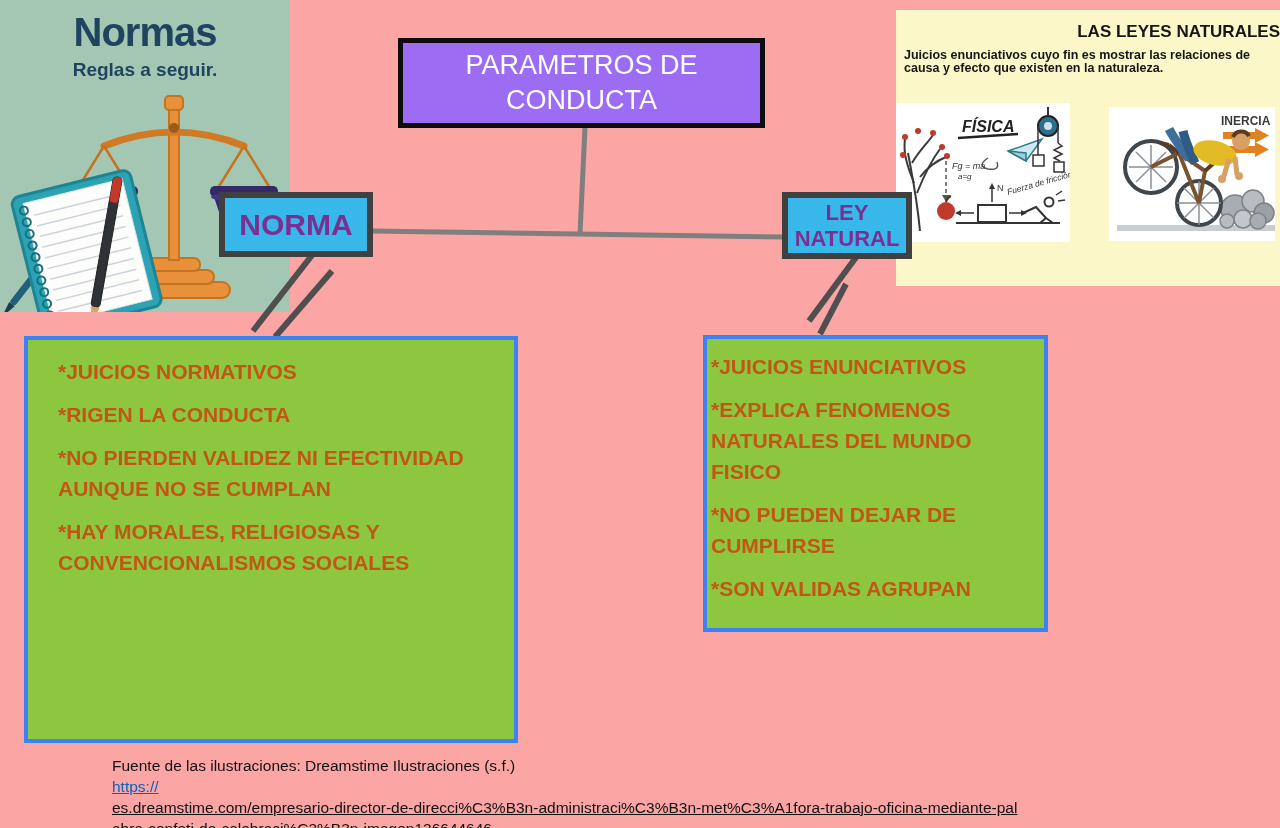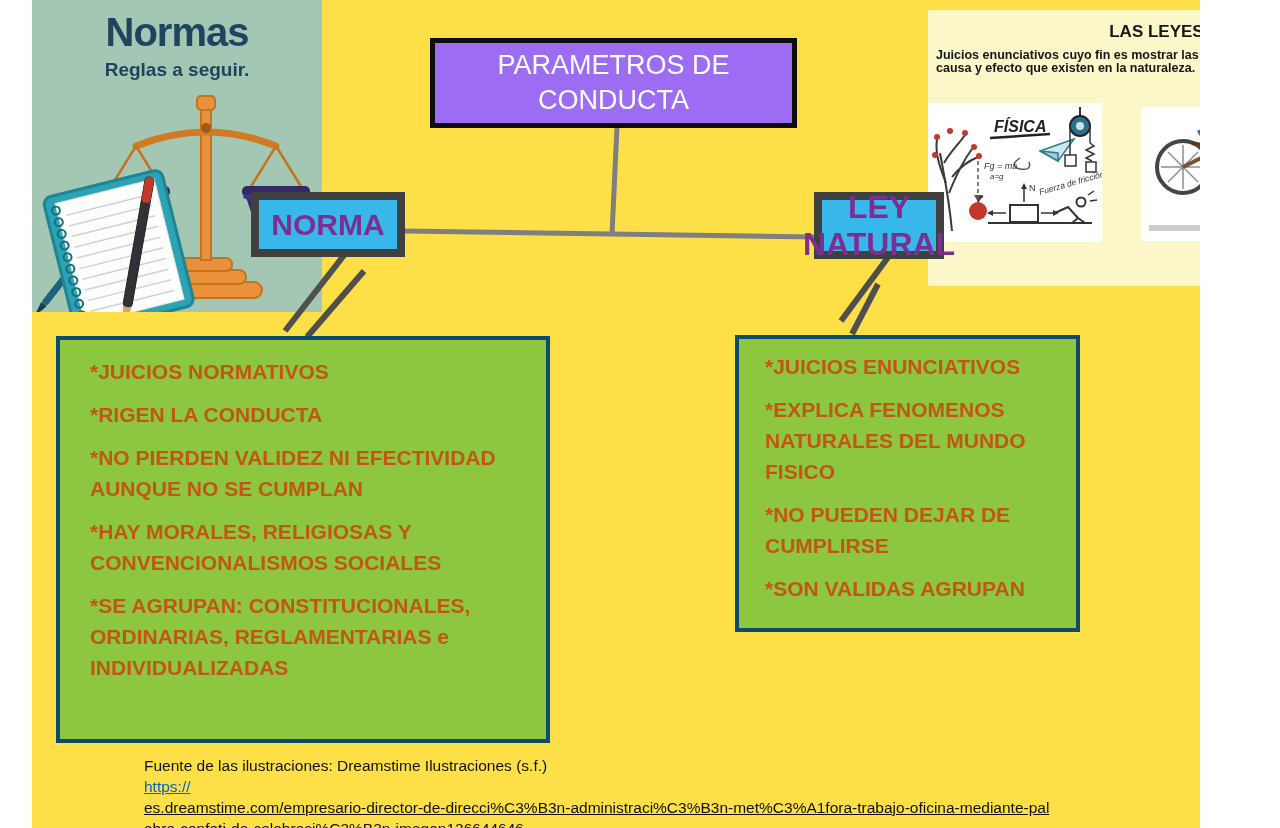--- a/index.html
+++ b/index.html
@@ -1,38 +1,38 @@
 <!DOCTYPE html>
 <html><head>
 <meta charset="utf-8">
 <style>
   html,body{margin:0;padding:0;background:#fff;}
-  #canvas{position:relative;width:1168px;height:828px;background:#fde047;overflow:hidden;
-          font-family:"Liberation Sans",sans-serif;margin-left:32px;}
+  #canvas{position:relative;width:1280px;height:828px;background:#fca5a5;overflow:hidden;
+          font-family:"Liberation Sans",sans-serif;}
   
   .normas-card{position:absolute;left:0;top:0;width:290px;height:312px;background:#a4c7b3;}
   .normas-title{text-align:center;margin-top:10px;font-size:40px;font-weight:800;
                 color:#1e4460;letter-spacing:-1px;}
   .normas-subtitle{text-align:center;margin-top:4px;font-size:19px;font-weight:700;color:#1e4460;}
   .normas-art{position:absolute;left:0;top:84px;}
   
   .connectors{position:absolute;left:0;top:0;}
   
   .node{position:absolute;box-sizing:border-box;display:flex;align-items:center;
         justify-content:center;text-align:center;}
   .node-root{left:398px;top:38px;width:367px;height:90px;border:5px solid #0d0d0d;
              background:#9c6cf2;color:#fff;font-size:27px;line-height:1.3;padding:0 30px;}
-  .node-child{border:8px solid #404040;background:#38b7ea;color:#7b2f92;font-weight:bold;}
+  .node-child{border:6px solid #404040;background:#38b7ea;color:#7b2f92;font-weight:bold;}
   .node-norma{left:219px;top:192px;width:154px;height:65px;font-size:30px;}
-  .node-ley{left:782px;top:192px;width:130px;height:67px;font-size:32px;line-height:1.15;}
+  .node-ley{left:782px;top:192px;width:130px;height:67px;font-size:22px;line-height:1.15;}
   
   .green-box{position:absolute;box-sizing:border-box;background:#8dc63f;
-             border:4px solid #0c4a6e;color:#c25615;font-weight:bold;font-size:21px;}
+             border:4px solid #3b82f6;color:#c25615;font-weight:bold;font-size:21px;}
   .green-left{left:24px;top:336px;width:494px;height:407px;padding:16px 14px 0 30px;}
-  .green-right{left:703px;top:335px;width:345px;height:297px;padding:12px 8px 0 26px;}
+  .green-right{left:703px;top:335px;width:345px;height:297px;padding:12px 8px 0 4px;}
   .green-box .item{line-height:31px;margin-bottom:12px;}
   
   .yellow-panel{position:absolute;left:896px;top:10px;width:384px;height:276px;background:#fbf7c9;}
   .panel-title{text-align:right;margin-top:12px;font-size:17px;font-weight:bold;color:#161616;}
   .panel-desc{margin:7px 6px 0 8px;font-size:12.5px;font-weight:bold;line-height:13px;color:#161616;}
   .illo{position:absolute;background:#fff;}
   .illo-physics{left:0px;top:93px;width:174px;height:139px;}
   .illo-inertia{left:213px;top:97px;width:158px;height:134px;padding-left:8px;}
   
   .caption{position:absolute;left:112px;top:755px;font-size:15.5px;color:#111;line-height:21px;}
@@ -224,21 +224,20 @@
 
   <div class="node node-root">PARAMETROS DE CONDUCTA</div>
   <div class="node node-child node-norma">NORMA</div>
   <div class="node node-child node-ley">LEY NATURAL</div>
 
   <div class="green-box green-left">
     <div class="item">*JUICIOS NORMATIVOS</div>
     <div class="item">*RIGEN LA CONDUCTA</div>
     <div class="item">*NO PIERDEN VALIDEZ NI EFECTIVIDAD AUNQUE NO SE CUMPLAN</div>
     <div class="item">*HAY MORALES, RELIGIOSAS Y CONVENCIONALISMOS SOCIALES</div>
-    <div class="item">*SE AGRUPAN: CONSTITUCIONALES, ORDINARIAS, REGLAMENTARIAS e INDIVIDUALIZADAS</div>
   </div>
 
   <div class="green-box green-right">
     <div class="item">*JUICIOS ENUNCIATIVOS</div>
     <div class="item">*EXPLICA FENOMENOS NATURALES DEL MUNDO FISICO</div>
     <div class="item">*NO PUEDEN DEJAR DE CUMPLIRSE</div>
     <div class="item">*SON VALIDAS AGRUPAN</div>
   </div>
 
   <div class="caption">

